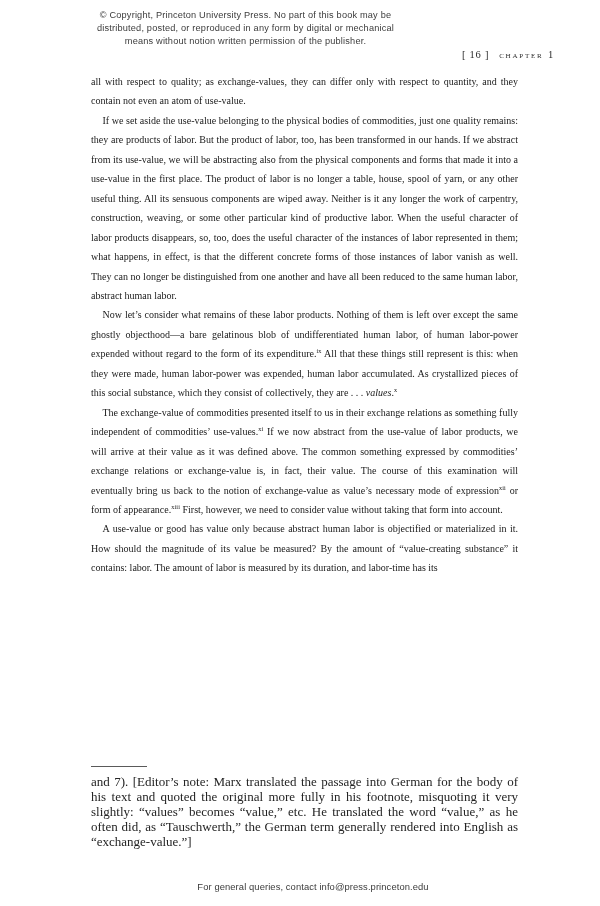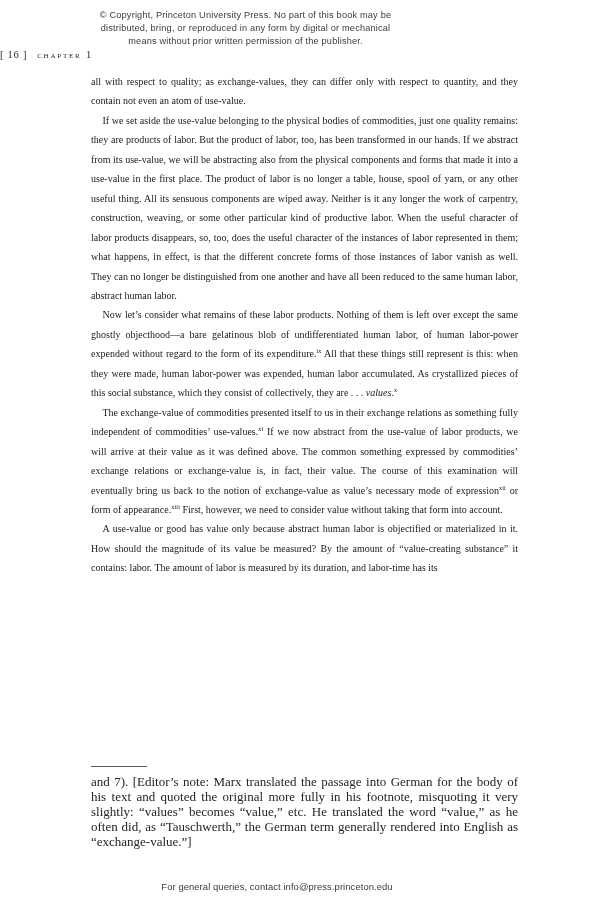--- a/index.html
+++ b/index.html
@@ -39,21 +39,21 @@
     letter-spacing: 0.02em;
   }
   .copyright-block .cline { display: block; white-space: nowrap; }
 
   
   .running-head {
     position: absolute;
     top: 49px;
     left: 0;
     width: 555px;
-    text-align: left;
+    text-align: right;
     font-size: 10.5px;
     color: #2b2b2b;
   }
   .running-head .folio {
     letter-spacing: 0.07em;
   }
   .running-head .chapter-label {
     font-variant: small-caps;
     text-transform: lowercase;
     letter-spacing: 0.17em;
@@ -114,31 +114,32 @@
   .page-footer {
     position: absolute;
     top: 881px;
     left: 0;
     width: 554px;
     text-align: center;
     font-family: "Liberation Sans", "DejaVu Sans", sans-serif;
     font-size: 9.4px;
     color: #3b3b3b;
     letter-spacing: 0.01em;
+    padding-left: 36px;
   }
 </style>
 </head>
 <body>
 
 <div class="page">
 
   <div class="copyright-block">
     <span class="cline">© Copyright, Princeton University Press. No part of this book may be</span>
-    <span class="cline">distributed, bring, or reproduced in any form by digital or mechanical</span>
-    <span class="cline">means without prior written permission of the publisher.</span>
+    <span class="cline">distributed, posted, or reproduced in any form by digital or mechanical</span>
+    <span class="cline">means without notion written permission of the publisher.</span>
   </div>
 
   <div class="running-head">
     <span class="folio">[ 16 ]</span><span class="chapter-label">Chapter 1</span>
   </div>
 
   <div class="text-block">
 
     <p class="body-par">
       <span>all with respect to quality; as exchange-values, they can differ only with respect to quantity, and they contain not even an atom of use-value.</span>

